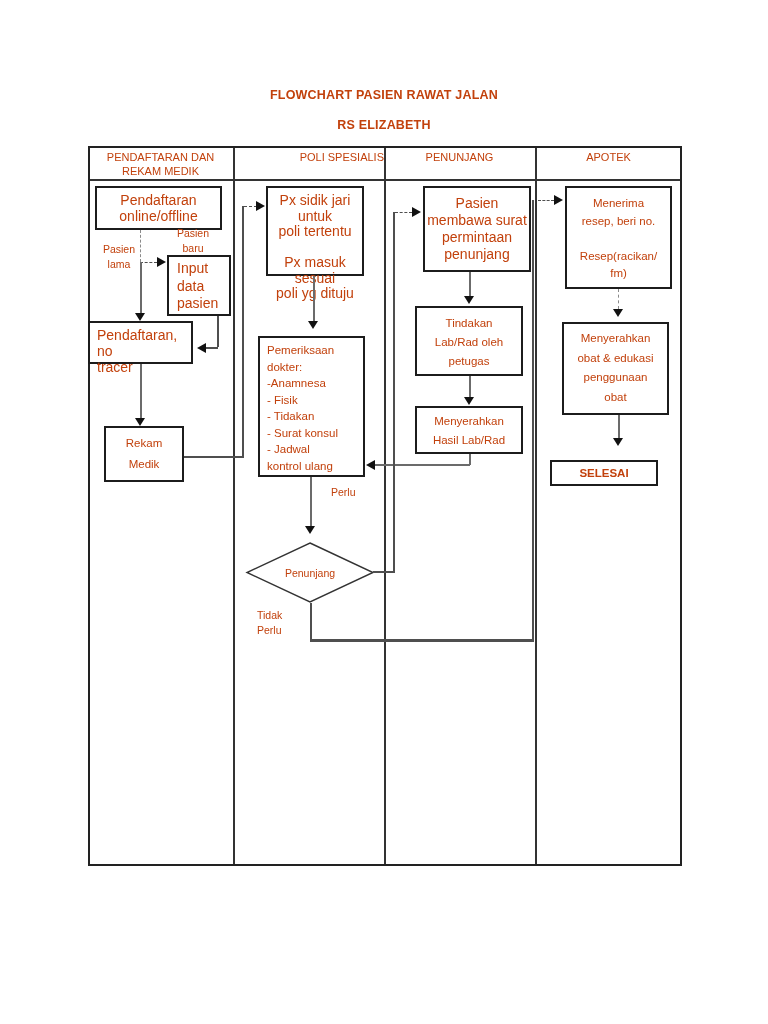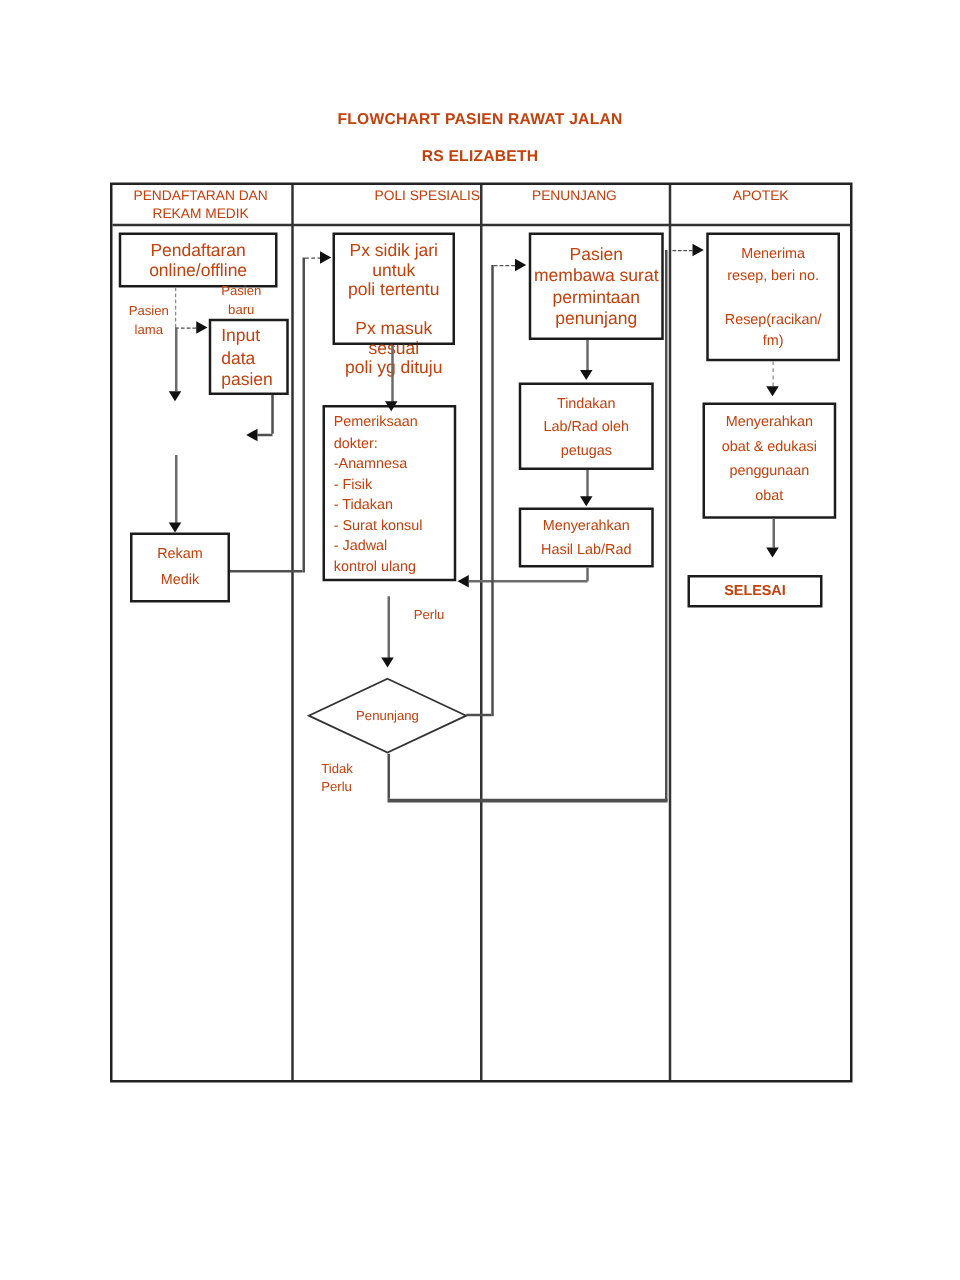--- a/index.html
+++ b/index.html
@@ -59,34 +59,36 @@
 REKAM MEDIK</div>
   <div class="lanehdr" style="left:233px; width:151px;text-align:right;">POLI SPESIALIS</div>
   <div class="lanehdr" style="left:384px; width:151px;">PENUNJANG</div>
   <div class="lanehdr" style="left:535px; width:147px;">APOTEK</div>
 
   <div class="node" style="left:95px; top:186px; width:127px; height:44px; padding-top:4px; line-height:16px;">Pendaftaran
 online/offline</div>
   <div class="node la" style="left:167px; top:255px; width:64px; height:61px; padding:3px 0 0 8px; line-height:17.5px;">Input
 data
 pasien</div>
+  <div class="node la" style="left:88px; top:321px; width:105px; height:43px; padding:4px 0 0 7px; line-height:16px;">Pendaftaran, no
+tracer</div>
   <div class="node" style="left:104px; top:426px; width:80px; height:56px; padding-top:5px; font-size:11.5px; line-height:21px;">Rekam
 Medik</div>
 
   <div class="lbl" style="left:172px; top:226px; width:42px; text-align:center;">Pasien
 baru</div>
   <div class="lbl" style="left:99px;  top:242px; width:40px; text-align:center;">Pasien
 lama</div>
 
   <div class="node" style="left:266px; top:186px; width:98px; height:90px; padding-top:5px;">Px sidik jari untuk
 poli tertentu
 
 Px masuk sesuai
 poli yg dituju</div>
-  <div class="node la" style="left:258px; top:324px; width:107px; height:141px; padding:4px 0 0 7px; font-size:11.5px; line-height:16.5px;">Pemeriksaan
+  <div class="node la" style="left:258px; top:336px; width:107px; height:141px; padding:4px 0 0 7px; font-size:11.5px; line-height:16.5px;">Pemeriksaan
 dokter:
 -Anamnesa
 - Fisik
 - Tidakan
 - Surat konsul
 - Jadwal
 kontrol ulang</div>
 
   <svg class="diamond-wrap" viewBox="0 0 130 63">
     <polygon points="65,2 128,31.5 65,61 2,31.5" fill="#ffffff" stroke="#333" stroke-width="1.4"></polygon>

